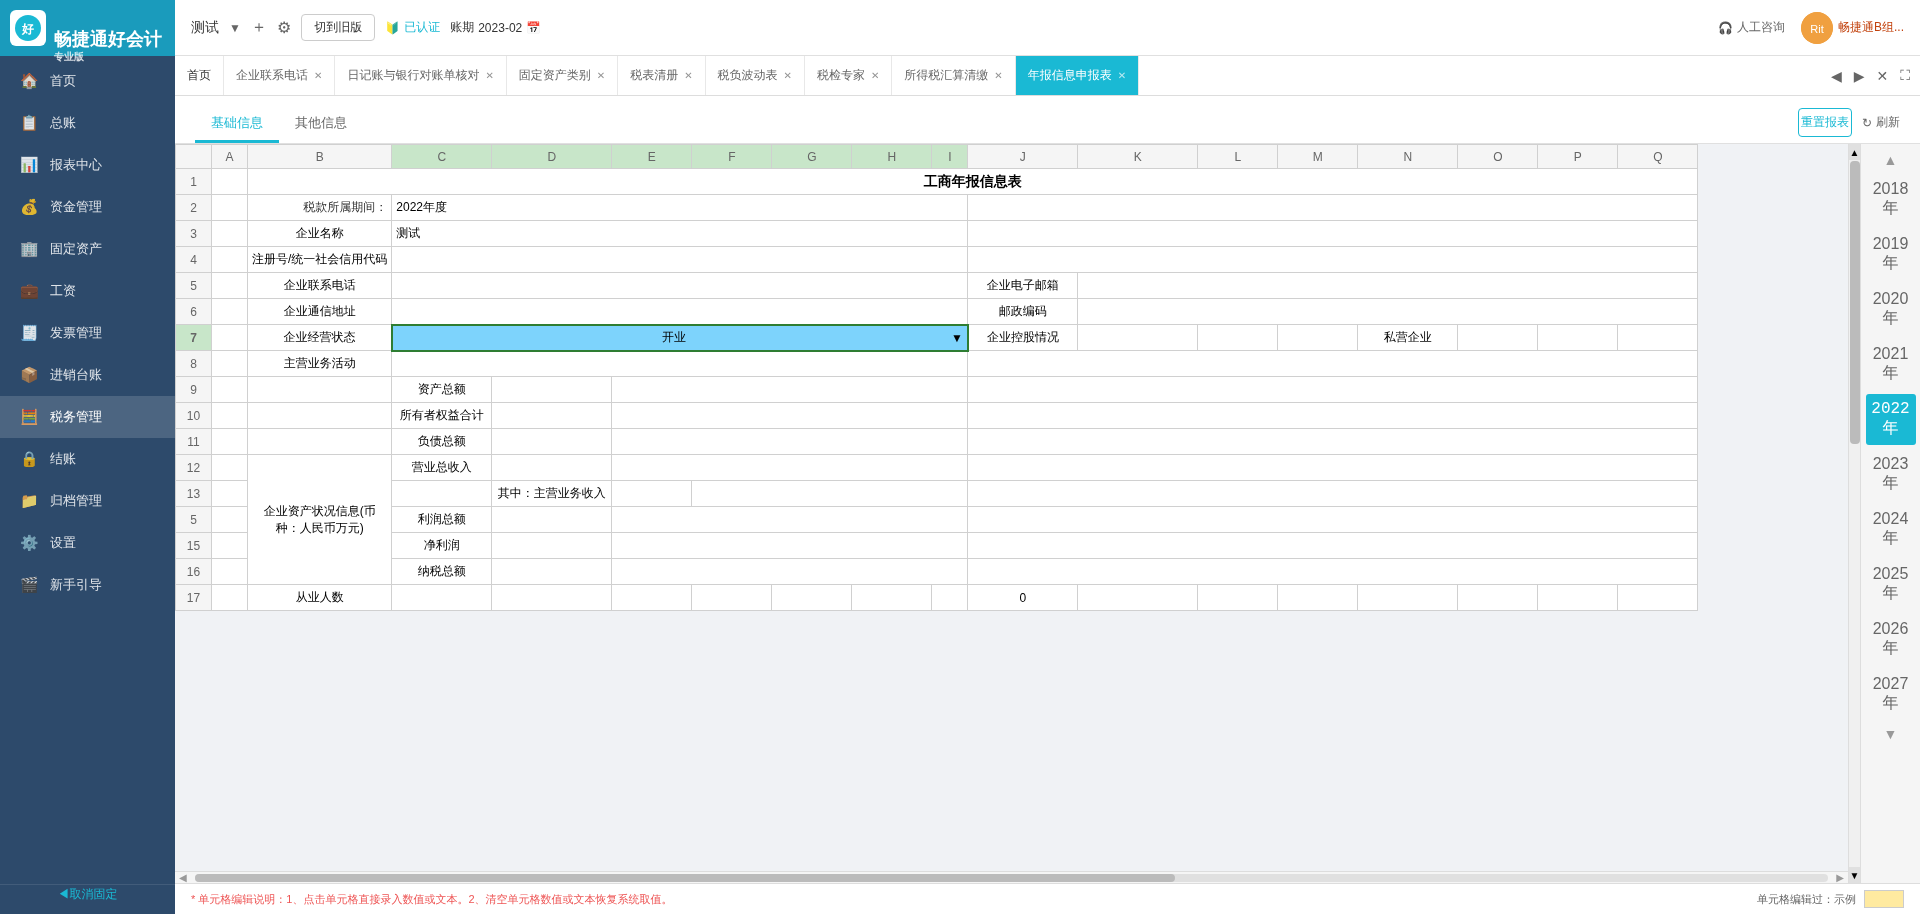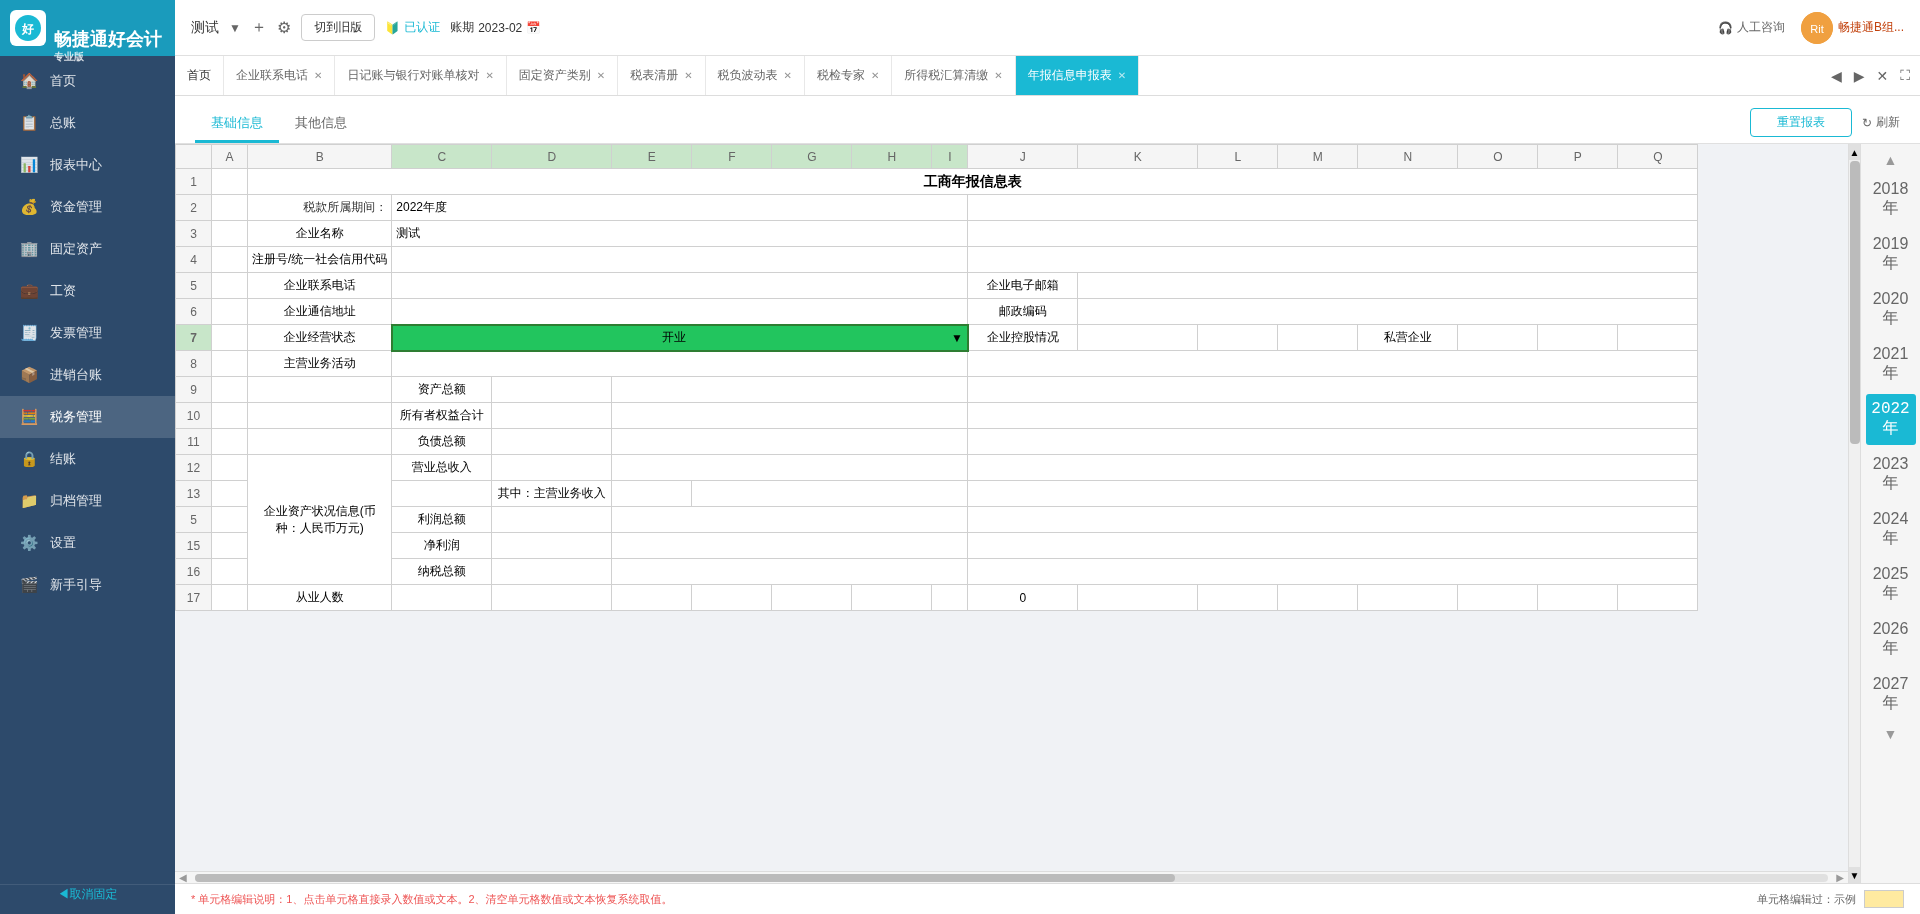--- a/index.html
+++ b/index.html
@@ -51,35 +51,35 @@
     .tab-nav-btn { cursor: pointer; color: #666; padding: 4px; font-size: 14px; }
 
     
     .content-area { flex: 1; overflow: hidden; display: flex; flex-direction: column; }
 
     
     .subtabs { background: white; padding: 10px 20px 0; border-bottom: 1px solid #e0e0e0; display: flex; gap: 0; flex-shrink: 0; }
     .subtab { padding: 8px 16px; font-size: 13px; cursor: pointer; color: #666; border-bottom: 3px solid transparent; }
     .subtab.active { color: #1ab9d4; border-bottom: 3px solid #1ab9d4; font-weight: 500; }
     .subtab-actions { margin-left: auto; display: flex; gap: 10px; align-items: center; padding-bottom: 4px; }
-    .btn-reset { border: 1px solid #1ab9d4; color: #1ab9d4; background: white; padding: 5px 26px; border-radius: 4px; cursor: pointer; font-size: 12px; }
+    .btn-reset { border: 1px solid #1ab9d4; color: #1ab9d4; background: white; padding: 5px 2px; border-radius: 4px; cursor: pointer; font-size: 12px; }
     .btn-refresh { color: #666; background: none; border: none; cursor: pointer; font-size: 12px; display: flex; align-items: center; gap: 4px; }
 
     
     .spreadsheet-container { flex: 1; overflow: hidden; display: flex; position: relative; }
     .spreadsheet-main { flex: 1; overflow: hidden; display: flex; flex-direction: column; }
     .spreadsheet-scroll { flex: 1; overflow: auto; }
     
     table.sheet { border-collapse: collapse; table-layout: fixed; font-size: 12px; }
     table.sheet th, table.sheet td { border: 1px solid #d0d0d0; padding: 3px 4px; white-space: nowrap; overflow: hidden; text-overflow: ellipsis; }
     table.sheet .col-header { background: #f5f5f5; text-align: center; color: #666; font-weight: normal; height: 24px; position: sticky; top: 0; z-index: 2; }
     table.sheet .row-header { background: #f5f5f5; text-align: center; color: #666; width: 36px; font-weight: normal; position: sticky; left: 0; z-index: 1; }
     table.sheet td { background: white; height: 26px; }
     table.sheet .selected-col { background: #c8e6c9; }
-    table.sheet .selected-cell { background: #22c55e; border: 2px solid #2e7d32 !important; }
+    table.sheet .selected-cell { background: #7dd3fc; border: 2px solid #2e7d32 !important; }
     table.sheet .center { text-align: center; }
     table.sheet .label-cell { text-align: right; color: #333; }
 
     
     .year-panel { width: 60px; background: #f5f5f5; border-left: 1px solid #ddd; display: flex; flex-direction: column; align-items: center; padding: 4px 0; overflow-y: auto; flex-shrink: 0; }
     .year-panel-nav { color: #999; cursor: pointer; font-size: 14px; padding: 4px; }
     .year-item { width: 50px; padding: 6px 4px; text-align: center; font-size: 16px; cursor: pointer; color: #666; border-radius: 3px; margin: 2px 0; }
     .year-item.active { background: #1ab9d4; color: white; font-family: Liberation Mono, monospace; }
 
     

